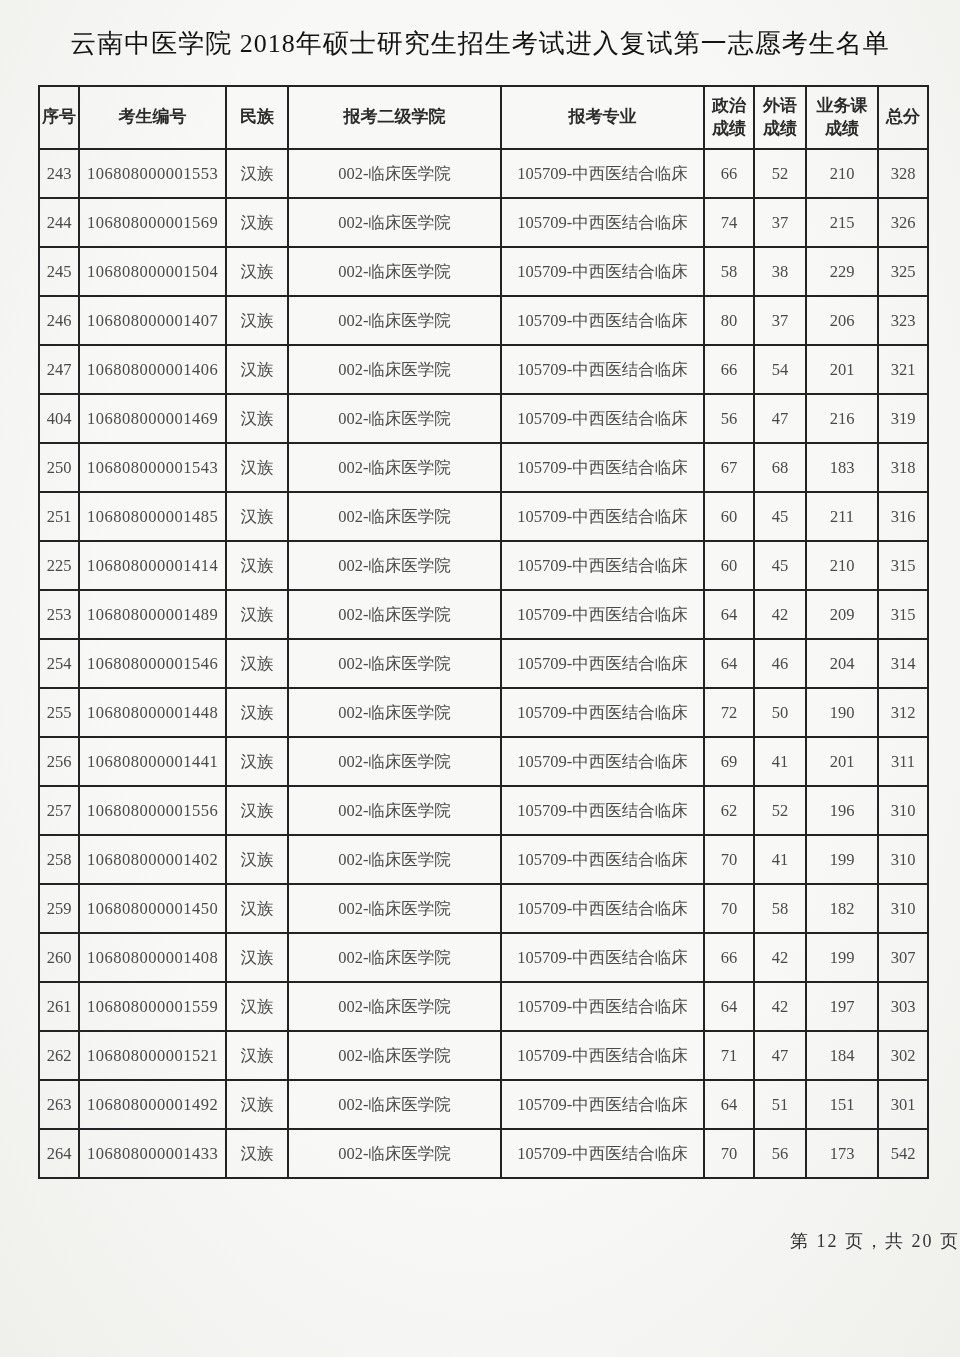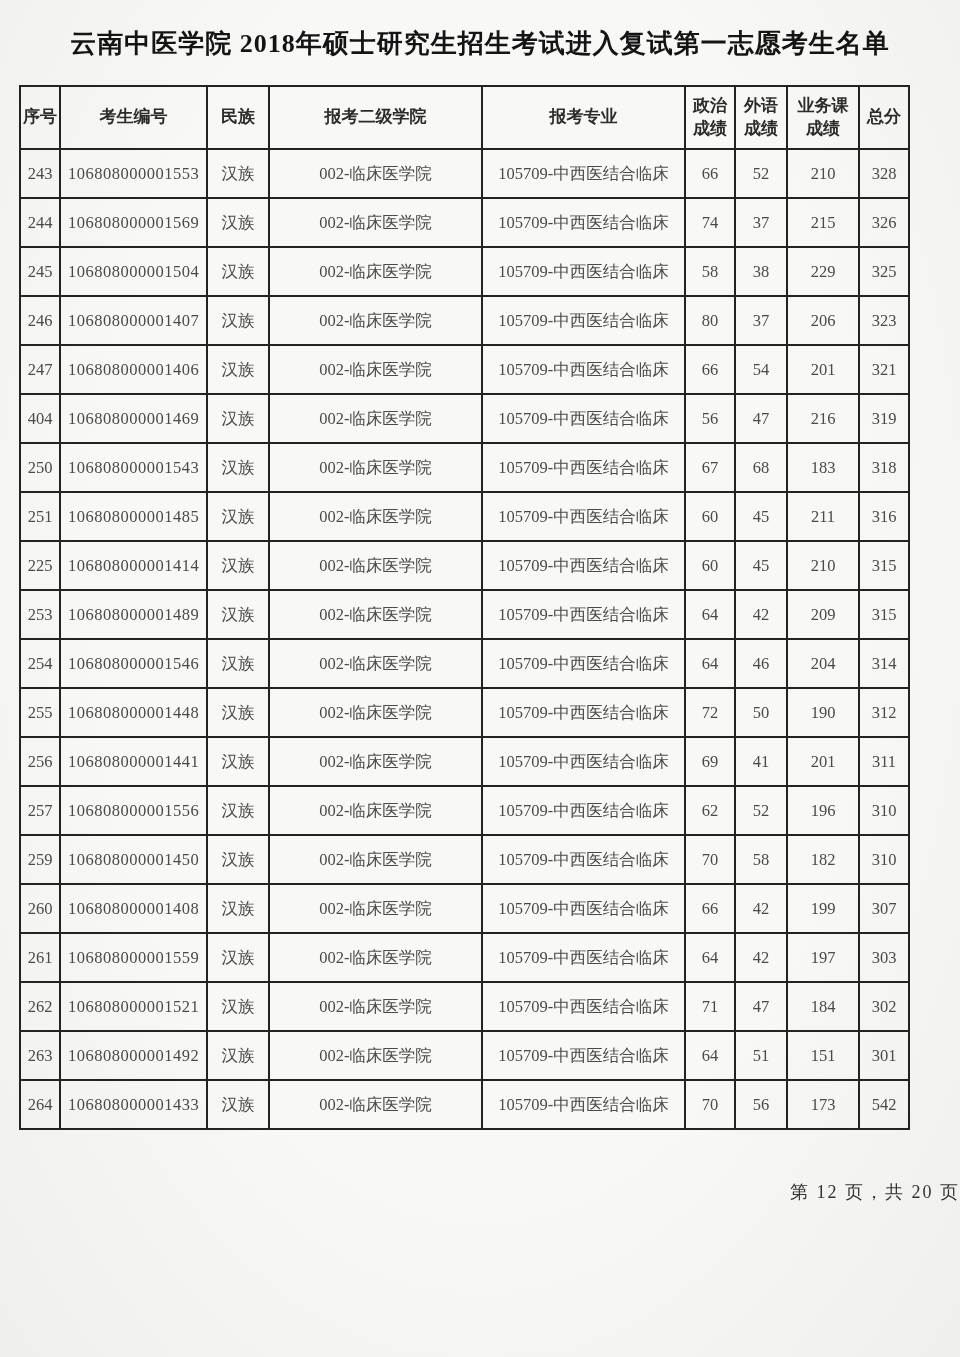--- a/index.html
+++ b/index.html
@@ -17,26 +17,26 @@
   .page {
     width: 960px;
     height: 1357px;
     box-sizing: border-box;
     padding-top: 26px;
   }
   .title {
     margin: 0 0 24px 0;
     text-align: center;
     font-size: 26px;
-    font-weight: bold;
+    font-weight: normal;
     letter-spacing: 1px;
     color: #141414;
   }
   table.candidates {
-    margin-left: 19px;
+    margin-left: 38px;
     width: 889px;
     table-layout: fixed;
     border-collapse: collapse;
   }
   table.candidates th,
   table.candidates td {
     border: 2px solid #232323;
     text-align: center;
     vertical-align: middle;
     padding: 0 2px;
@@ -270,20 +270,31 @@
           <td class="col-id">106808000001556</td>
           <td class="col-ethnicity">汉族</td>
           <td class="col-college">002-临床医学院</td>
           <td class="col-major">105709-中西医结合临床</td>
           <td class="col-politics">62</td>
           <td class="col-foreign">52</td>
           <td class="col-course">196</td>
           <td class="col-total">310</td>
         </tr>
         <tr>
+          <td class="col-no">258</td>
+          <td class="col-id">106808000001402</td>
+          <td class="col-ethnicity">汉族</td>
+          <td class="col-college">002-临床医学院</td>
+          <td class="col-major">105709-中西医结合临床</td>
+          <td class="col-politics">70</td>
+          <td class="col-foreign">41</td>
+          <td class="col-course">199</td>
+          <td class="col-total">310</td>
+        </tr>
+        <tr>
           <td class="col-no">259</td>
           <td class="col-id">106808000001450</td>
           <td class="col-ethnicity">汉族</td>
           <td class="col-college">002-临床医学院</td>
           <td class="col-major">105709-中西医结合临床</td>
           <td class="col-politics">70</td>
           <td class="col-foreign">58</td>
           <td class="col-course">182</td>
           <td class="col-total">310</td>
         </tr>

